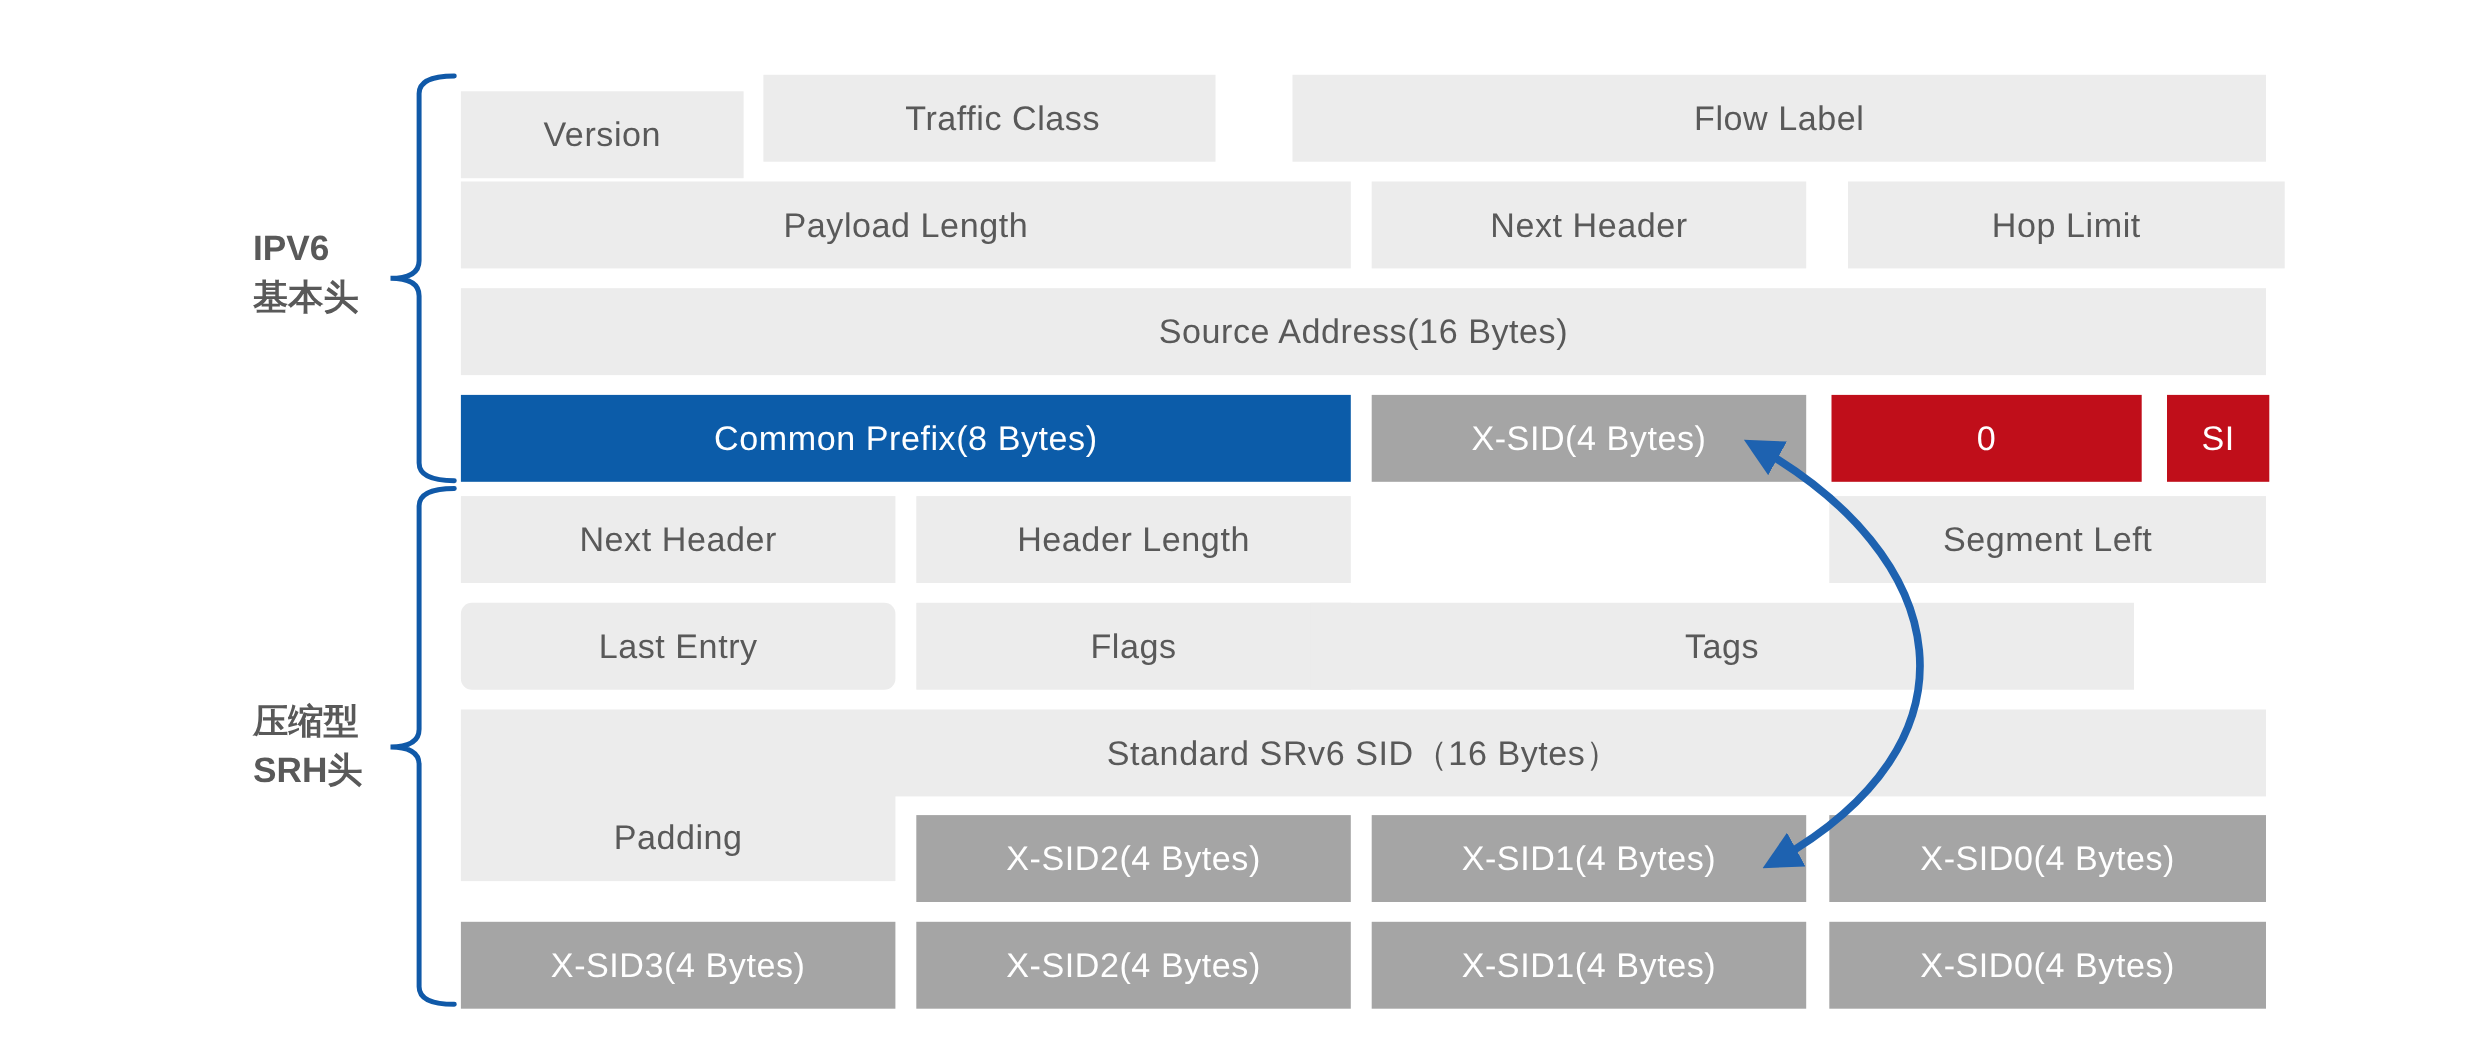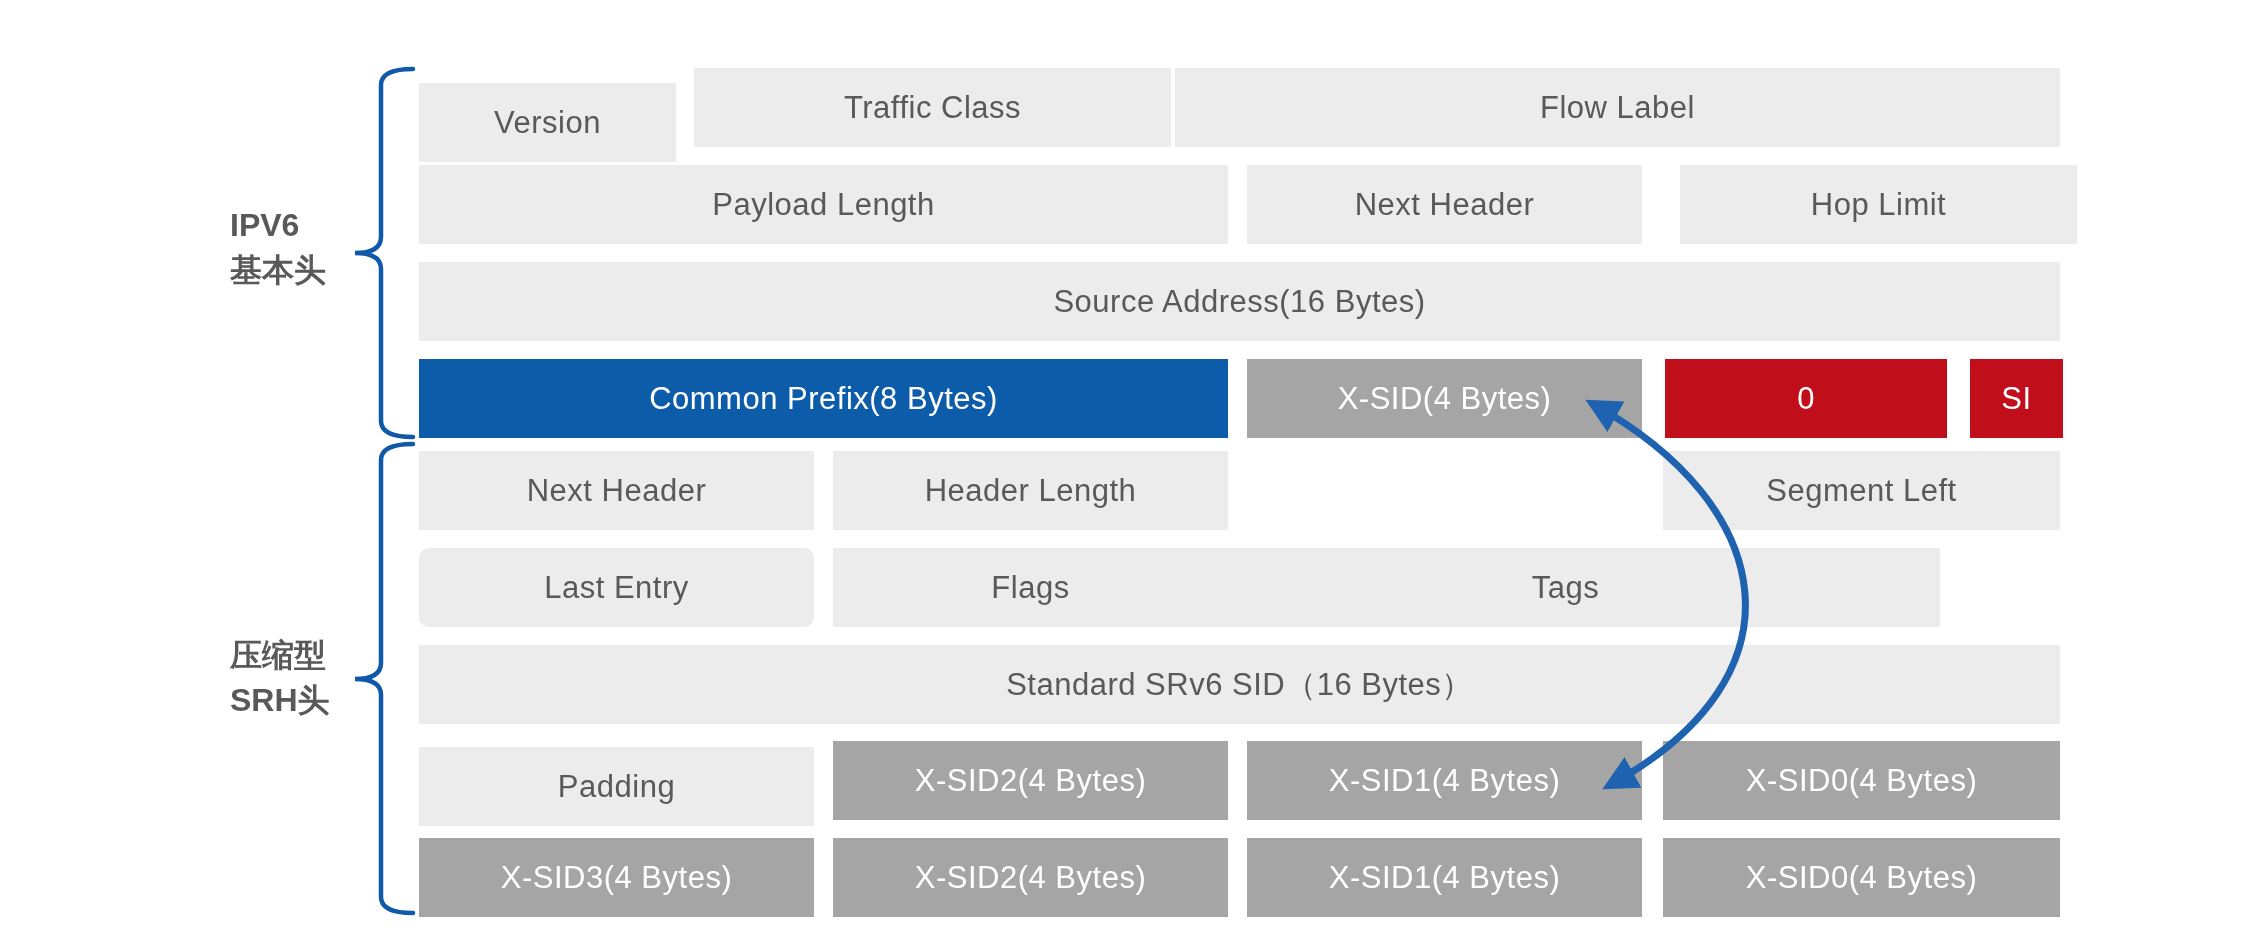--- a/index.html
+++ b/index.html
@@ -82,21 +82,21 @@
   <div class="section-label" style="left:230px; top:203px;">
     <div>IPV6</div>
     <div>基本头</div>
   </div>
   <div class="section-label" style="left:230px; top:633px;">
     <div>压缩型</div>
     <div>SRH头</div>
   </div>
 
   <div class="cell light" style="left:419px; top:60px;  width:257px;margin-top:23px;">Version</div>
-  <div class="cell light" style="left:694px; top:68px;  width:477px;">Traffic Class</div>
+  <div class="cell light" style="left:694px; top:68px;  width:387px;padding-left:24px;">Traffic Class</div>
   <div class="cell light" style="left:1175px;top:68px;  width:885px;">Flow Label</div>
 
   <div class="cell light" style="left:419px; top:165px; width:809px;">Payload Length</div>
   <div class="cell light" style="left:1247px;top:165px; width:395px;">Next Header</div>
   <div class="cell light" style="left:1663px;top:165px; width:397px;margin-left:17px;">Hop Limit</div>
 
   <div class="cell light" style="left:419px; top:262px; width:1641px;">Source Address(16 Bytes)</div>
 
   <div class="cell blue" style="left:419px; top:359px; width:809px;">Common Prefix(8 Bytes)</div>
   <div class="cell gray" style="left:1247px;top:359px; width:395px;">X-SID(4 Bytes)</div>
@@ -106,21 +106,21 @@
   <div class="cell light" style="left:419px; top:451px; width:395px;">Next Header</div>
   <div class="cell light" style="left:833px; top:451px; width:395px;">Header Length</div>
   <div class="cell light" style="left:1663px;top:451px; width:397px;">Segment Left</div>
 
   <div class="cell light" style="left:419px; top:548px; width:395px;border-radius:10px;">Last Entry</div>
   <div class="cell light" style="left:833px; top:548px; width:395px;">Flags</div>
   <div class="cell light" style="left:1191px;top:548px; width:749px;">Tags</div>
 
   <div class="cell light" style="left:419px; top:645px; width:1641px;">Standard SRv6 SID（16 Bytes）</div>
 
-  <div class="cell light" style="left:419px; top:747px; width:395px;">Padding</div>
+  <div class="cell light" style="left:419px; top:722px; width:395px;">Padding</div>
   <div class="cell gray" style="left:833px; top:741px; width:395px;">X-SID2(4 Bytes)</div>
   <div class="cell gray" style="left:1247px;top:741px; width:395px;">X-SID1(4 Bytes)</div>
   <div class="cell gray" style="left:1663px;top:741px; width:397px;">X-SID0(4 Bytes)</div>
 
   <div class="cell gray" style="left:419px; top:838px; width:395px;">X-SID3(4 Bytes)</div>
   <div class="cell gray" style="left:833px; top:838px; width:395px;">X-SID2(4 Bytes)</div>
   <div class="cell gray" style="left:1247px;top:838px; width:395px;">X-SID1(4 Bytes)</div>
   <div class="cell gray" style="left:1663px;top:838px; width:397px;">X-SID0(4 Bytes)</div>
 
   <svg class="overlay" viewBox="0 0 2251 949" xmlns="http://www.w3.org/2000/svg">

